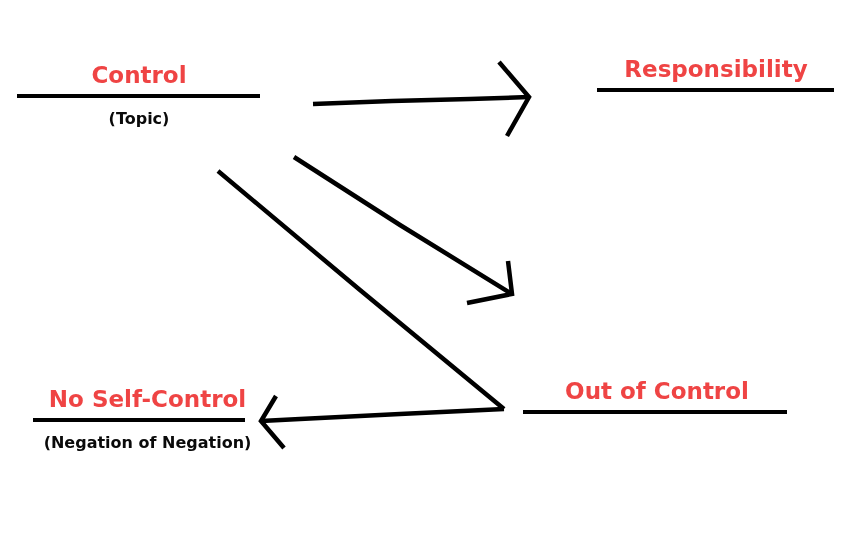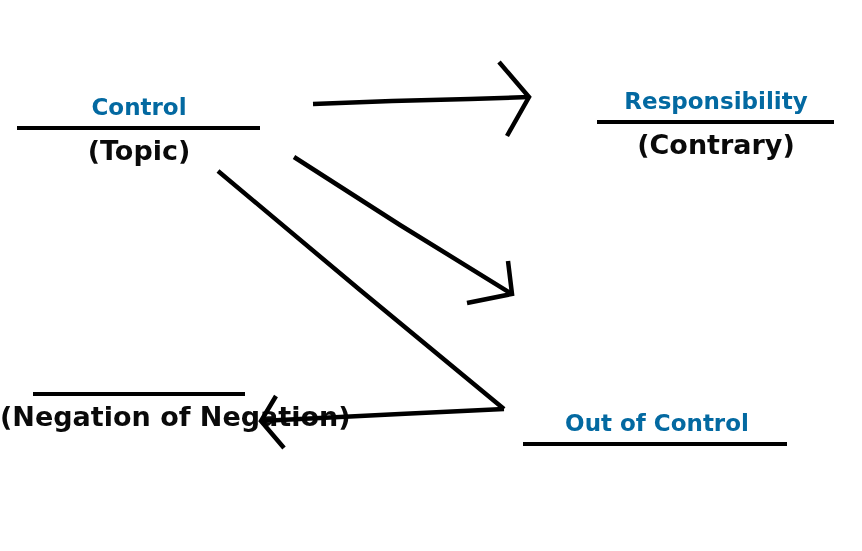--- a/index.html
+++ b/index.html
@@ -19,31 +19,30 @@
   .node {
     position: absolute;
     text-align: center;
     color: #000000;
   }
   .node-title {
     font-weight: bold;
     font-size: 23px;
     line-height: 26px;
     white-space: nowrap;
-    color: #0369a1;
-    margin-top: 32px;
+    color: #ef4444;
   }
   .node-rule {
     height: 4px;
     background: #000000;
     margin: 6px 0 8px 0;
   }
   .node-sub {
     font-weight: bold;
-    font-size: 27px;
+    font-size: 16px;
     line-height: 26px;
     white-space: nowrap;
     color: #0a0a0a;
   }
   svg.arrows {
     position: absolute;
     left: 0;
     top: 0;
     width: 862px;
     height: 551px;
@@ -76,24 +75,24 @@
 
   <div class="node" id="node-control">
     <div class="node-title">Control</div>
     <div class="node-rule"></div>
     <div class="node-sub">(Topic)</div>
   </div>
 
   <div class="node" id="node-responsibility">
     <div class="node-title">Responsibility</div>
     <div class="node-rule"></div>
-    <div class="node-sub">(Contrary)</div>
   </div>
 
   <div class="node" id="node-noselfcontrol">
+    <div class="node-title">No Self-Control</div>
     <div class="node-rule"></div>
     <div class="node-sub">(Negation of Negation)</div>
   </div>
 
   <div class="node" id="node-outofcontrol">
     <div class="node-title">Out of Control</div>
     <div class="node-rule"></div>
   </div>
 
   <svg class="arrows" viewBox="0 0 862 551">

